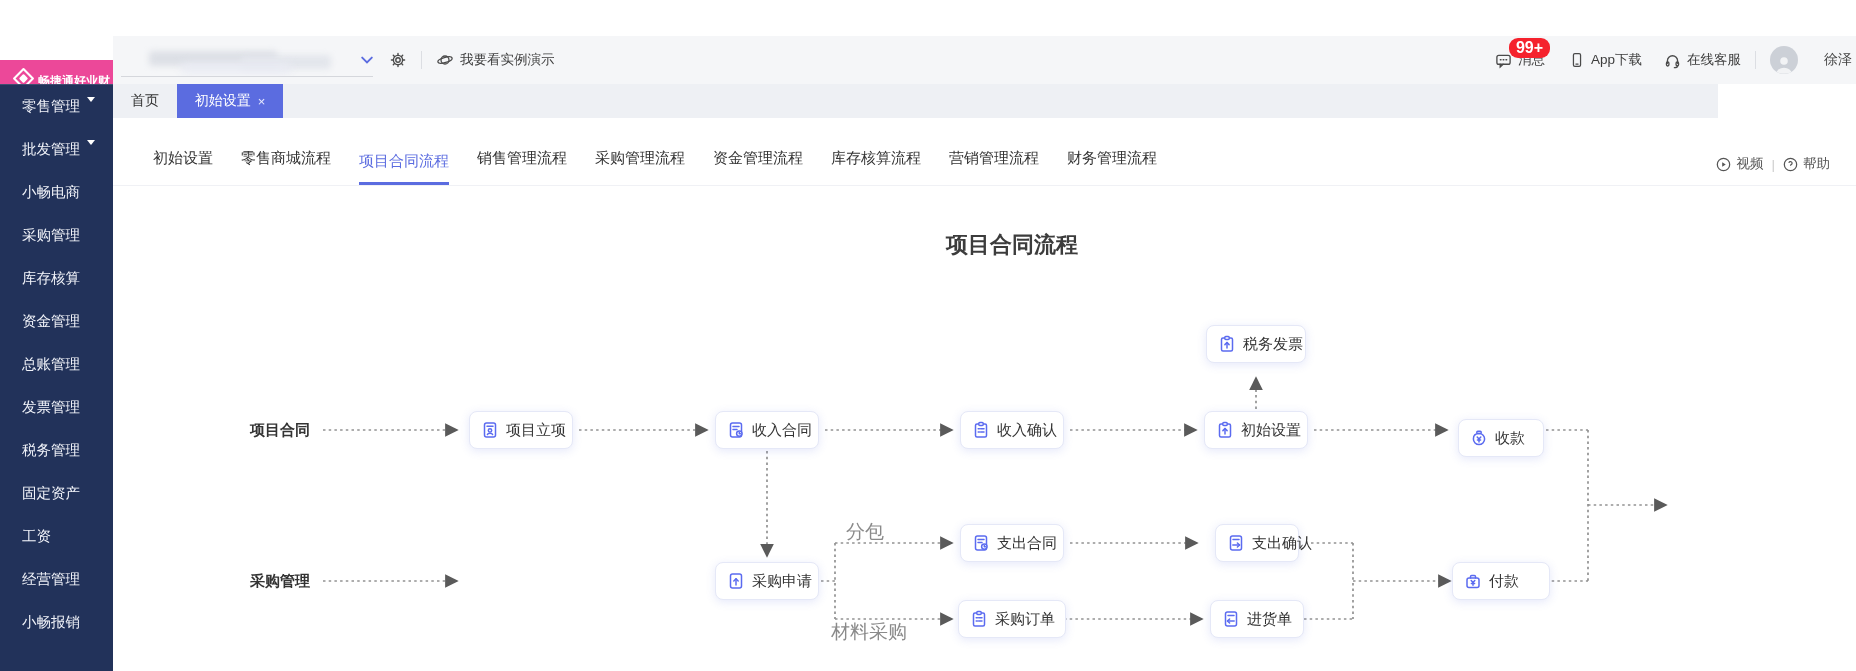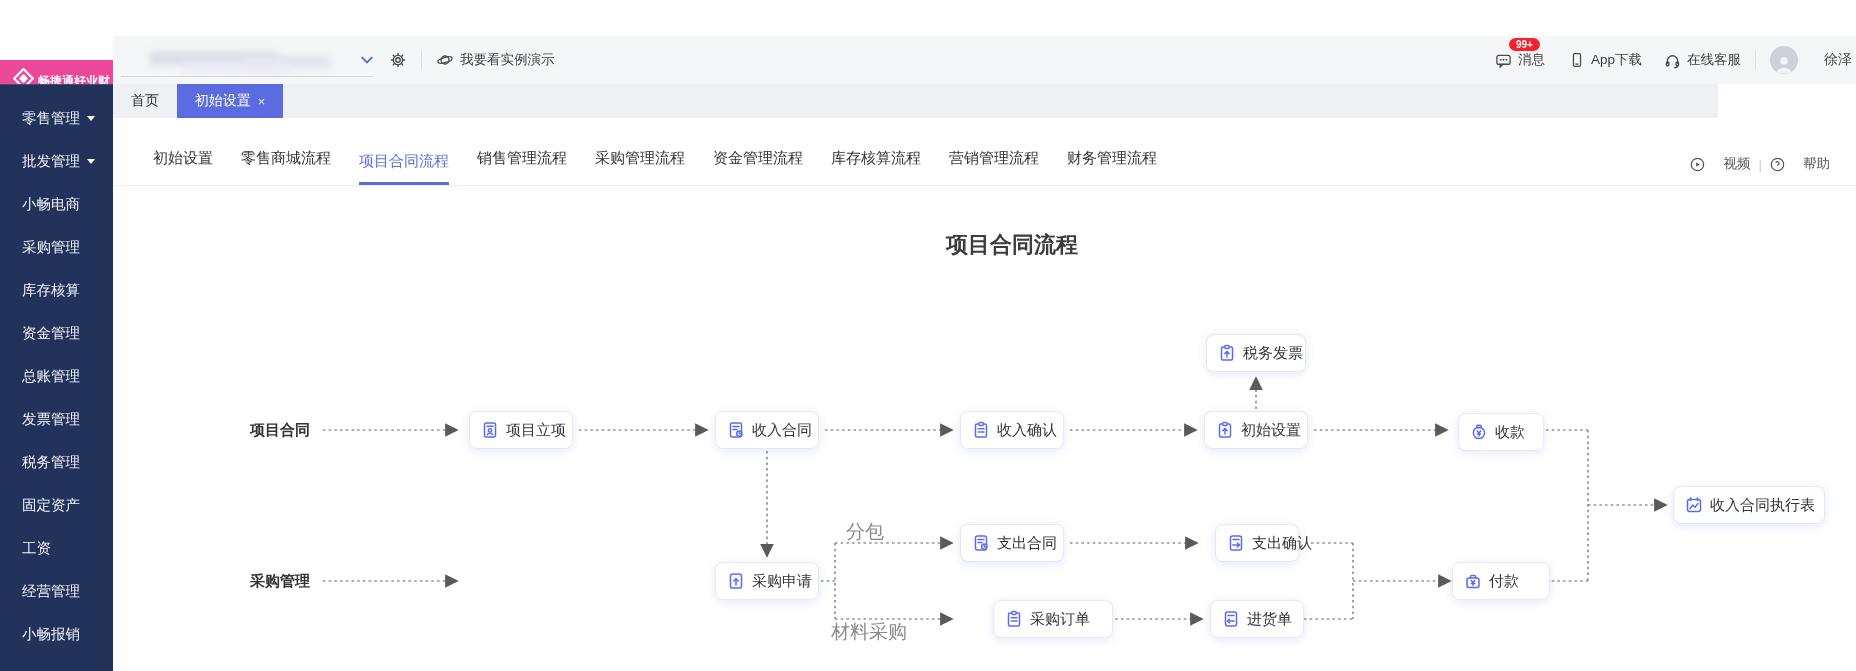--- a/index.html
+++ b/index.html
@@ -16,52 +16,52 @@
   .blurwrap { position:relative; flex:1; height:100%; overflow:hidden; }
   .blur1 { position:absolute; left:28px; top:8px; width:128px; height:15px; background:#dde0e6; border-radius:4px; filter:blur(3px); }
   .blur2 { position:absolute; left:120px; top:12px; width:90px; height:14px; background:#e3e6ec; border-radius:4px; filter:blur(3px); }
   .blur3 { position:absolute; left:60px; top:20px; width:110px; height:10px; background:#e9ebf3; border-radius:4px; filter:blur(4px); }
 
   .tb-icon { display:inline-flex; align-items:center; justify-content:center; }
   .tb-divider { width:1px; height:18px; background:#dcdee3; margin:0 14px; }
   .tb-item { display:flex; align-items:center; gap:6px; font-size:13.5px; color:#3d3d3d; cursor:pointer; white-space:nowrap; }
   .tb-right { margin-left:auto; display:flex; align-items:center; }
   .msg-wrap { position:relative; }
-  .badge { position:absolute; top:-13px; left:14px; background:#f5222d; color:#fff; font-size:10px;
+  .badge { position:absolute; top:-13px; left:14px; background:#f5222d; color:#fff; font-size:16px;
            padding:1px 7px; border-radius:9px; font-weight:bold; }
   .avatar { width:28px; height:28px; border-radius:50%; background:#ccd0d7; display:flex; align-items:flex-end; justify-content:center; overflow:hidden; }
   .username { font-size:14px; color:#444; margin-left:20px; white-space:nowrap; }
 
   
   .logo-block { position:absolute; left:0; top:28px; width:113px; height:56px; background:#ec4899;margin-top:32px; }
   .logo-mark { position:absolute; left:12px; top:7px; }
   .brand-name { position:absolute; left:38px; top:13px; color:#fff; font-size:12px; font-weight:bold; white-space:nowrap; }
   .brand-edition { position:absolute; left:10px; top:34px; color:#fff; font-size:12px; }
   .sidebar { position:absolute; left:0; top:84px; width:113px; height:587px; background:#22325a;
              border-top:1px solid rgba(255,255,255,0.14); padding-top:12px; }
-  .side-item { height:43px; display:flex; align-items:center; padding-left:22px; color:#f2f4fa;
+  .side-item { height:43px; display:flex; align-items:flex-start; padding-left:22px; color:#f2f4fa;
                font-size:14.5px; cursor:pointer; white-space:nowrap; }
   .caret-down { width:0; height:0; border-left:4px solid transparent; border-right:4px solid transparent;
                 border-top:5px solid #ffffff; margin-left:7px; }
 
   
   .wintabs { position:absolute; left:113px; top:84px; width:1605px; height:34px; background:#eef0f4; display:flex; }
   .wintab-home { width:64px; display:flex; align-items:center; justify-content:center; font-size:14px; color:#333; cursor:pointer; }
   .wintab-active { width:106px; display:flex; align-items:center; justify-content:center; gap:7px;
                    background:#5b6ce0; color:#fff; font-size:14px; cursor:pointer; }
   .wintab-close { font-size:13px; color:#e8eaff; cursor:pointer; line-height:1; }
 
   
   .content { position:absolute; left:113px; top:118px; width:1743px; height:553px; background:#ffffff; }
   .flowtabs { display:flex; align-items:flex-end; height:68px; padding:0 26px 0 40px; gap:28px;
               border-bottom:1px solid #f0f1f5; }
   .flowtab { font-size:15px; color:#333; padding-bottom:14px; cursor:pointer; white-space:nowrap; border-bottom:3px solid transparent; }
   .flowtab.active { color:#5b6ce0; border-bottom:3px solid #5b6ce0; padding-bottom:11px; }
   .flowtabs-right { margin-left:auto; display:flex; align-items:center; gap:8px; padding-bottom:12px; font-size:13.5px; color:#555; }
-  .ft-link { display:flex; align-items:center; gap:18px; cursor:pointer; }
+  .ft-link { display:flex; align-items:center; gap:5px; cursor:pointer; }
   .ft-sep { color:#ccc; }
 
   
   .diagram { position:absolute; left:0; top:68px; width:1743px; height:485px; }
   .diagram-title { position:absolute; left:899px; top:44px; transform:translateX(-50%);
                    font-size:22px; font-weight:600; color:#3c3c3c; white-space:nowrap; }
   .edges { position:absolute; left:0; top:0; width:1743px; height:485px; }
   .node { position:absolute; transform:translate(-50%,-50%); height:38px; background:#fff;
           border:1px solid #e5e8f7; border-radius:8px; box-shadow:0 2px 10px rgba(96,110,225,0.16);
           display:flex; align-items:center; gap:7px; padding:0 11px; font-size:15px; color:#333;
@@ -357,27 +357,27 @@
             <use href="#sym-clipboard-list"></use>
           </svg>
         <span>收入确认</span>
       </div>
       <div class="node" style="left:1143px; top:244px; width:104px">
         <svg width="18" height="18" viewBox="0 0 18 18" stroke="#5b6bf0" stroke-width="1.5" fill="none" stroke-linecap="round" stroke-linejoin="round">
             <use href="#sym-clipboard-up"></use>
           </svg>
         <span>初始设置</span>
       </div>
-      <div class="node" style="left:1143px; top:167px; width:100px">
+      <div class="node" style="left:1143px; top:158px; width:100px">
         <svg width="18" height="18" viewBox="0 0 18 18" stroke="#5b6bf0" stroke-width="1.5" fill="none" stroke-linecap="round" stroke-linejoin="round">
             <use href="#sym-clipboard-up"></use>
           </svg>
         <span>税务发票</span>
       </div>
-      <div class="node" style="left:1388px; top:246px; width:86px">
+      <div class="node" style="left:1388px; top:252px; width:86px">
         <svg width="18" height="18" viewBox="0 0 18 18" stroke="#5b6bf0" stroke-width="1.5" fill="none" stroke-linecap="round" stroke-linejoin="round">
             <use href="#sym-pouch-yen"></use>
           </svg>
         <span>收款</span>
       </div>
       <div class="node" style="left:654px; top:395px; width:104px">
         <svg width="18" height="18" viewBox="0 0 18 18" stroke="#5b6bf0" stroke-width="1.5" fill="none" stroke-linecap="round" stroke-linejoin="round">
             <use href="#sym-doc-upload"></use>
           </svg>
         <span>采购申请</span>
@@ -387,39 +387,33 @@
             <use href="#sym-doc-badge"></use>
           </svg>
         <span>支出合同</span>
       </div>
       <div class="node" style="left:1144px; top:357px; width:84px">
         <svg width="18" height="18" viewBox="0 0 18 18" stroke="#5b6bf0" stroke-width="1.5" fill="none" stroke-linecap="round" stroke-linejoin="round">
             <use href="#sym-doc-arrow-right"></use>
           </svg>
         <span>支出确认</span>
       </div>
-      <div class="node" style="left:940px; top:433px; width:120px">
+      <div class="node" style="left:899px; top:433px; width:108px">
         <svg width="18" height="18" viewBox="0 0 18 18" stroke="#5b6bf0" stroke-width="1.5" fill="none" stroke-linecap="round" stroke-linejoin="round">
             <use href="#sym-clipboard-list"></use>
           </svg>
         <span>采购订单</span>
       </div>
       <div class="node" style="left:1144px; top:433px; width:94px">
         <svg width="18" height="18" viewBox="0 0 18 18" stroke="#5b6bf0" stroke-width="1.5" fill="none" stroke-linecap="round" stroke-linejoin="round">
             <use href="#sym-doc-arrow-left"></use>
           </svg>
         <span>进货单</span>
       </div>
       <div class="node" style="left:1388px; top:395px; width:98px">
         <svg width="18" height="18" viewBox="0 0 18 18" stroke="#5b6bf0" stroke-width="1.5" fill="none" stroke-linecap="round" stroke-linejoin="round">
             <use href="#sym-case-yen"></use>
           </svg>
         <span>付款</span>
-      </div>
-      <div class="node" style="left:1636px; top:319px; width:152px">
-        <svg width="18" height="18" viewBox="0 0 18 18" stroke="#5b6bf0" stroke-width="1.5" fill="none" stroke-linecap="round" stroke-linejoin="round">
-            <use href="#sym-calendar-chart"></use>
-          </svg>
-        <span>收入合同执行表</span>
       </div>
     </div>
   </div>
 </div>
 
 </body></html>

